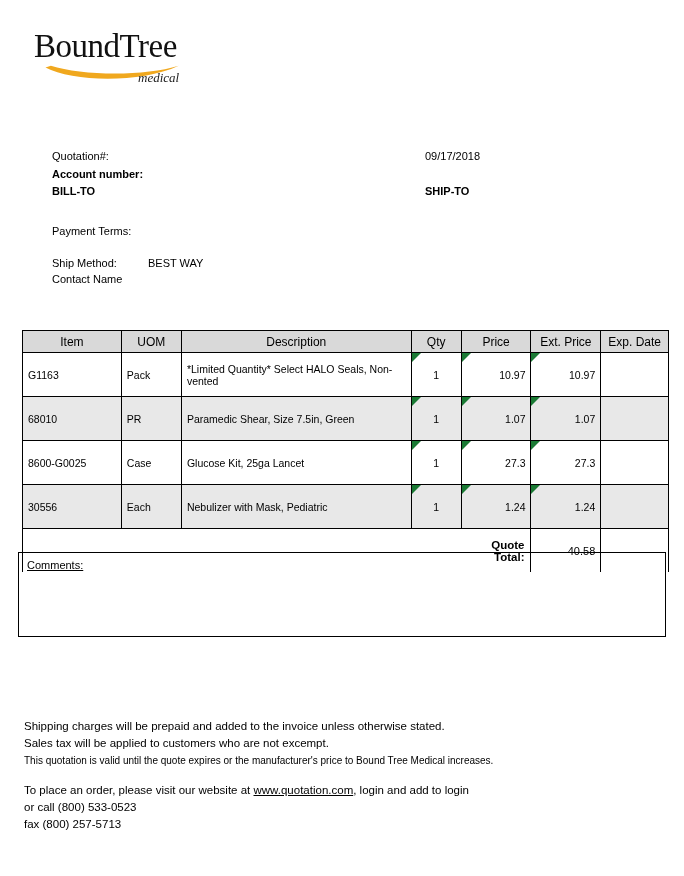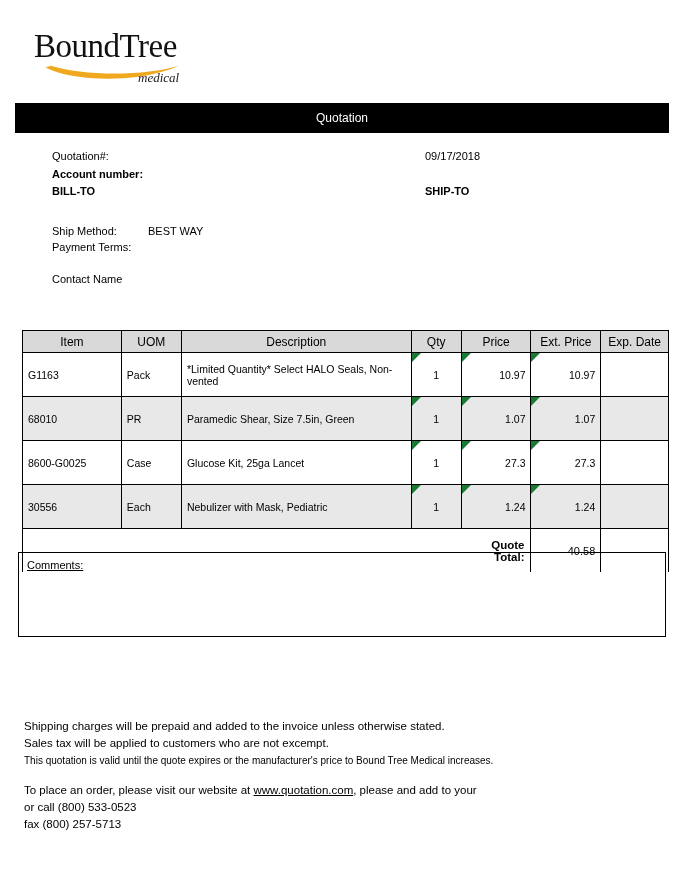--- a/index.html
+++ b/index.html
@@ -210,45 +210,42 @@
   <div class="logo-wrap">
     <div class="logo-text">
       <span>Bound</span><span>Tree</span>
     </div>
     <svg class="logo-swoosh" viewBox="0 0 150 20">
       <path d="M0 4 C 30 20, 105 22, 148 2 C 110 14, 40 13, 6 2 Z" fill="#f0a81e"></path>
     </svg>
     <div class="logo-sub">medical</div>
   </div>
 
-  <div class="titlebar">
-    <span>Quotation</span>
-  </div>
 
   <div class="hdr">
     <div class="row" style="height:18px;">
       <span class="lbl-left">Quotation#:</span>
       <span class="val-col"></span>
       <span class="lbl-mid">09/17/2018</span>
     </div>
     <div class="row" style="height:17px;">
       <span class="lbl-left bold">Account number:</span>
       <span class="val-col"></span>
     </div>
     <div class="row" style="height:40px;">
       <span class="lbl-left bold">BILL-TO</span>
       <span class="lbl-mid bold">SHIP-TO</span>
     </div>
+    <div class="row" style="height:32px;">
+      <span class="lbl-left">Payment Terms:</span>
+      <span class="val-col"></span>
+    </div>
     <div class="row" style="height:16px;">
       <span class="lbl-left">Ship Method:</span>
       <span class="val-col">BEST WAY</span>
-    </div>
-    <div class="row" style="height:32px;">
-      <span class="lbl-left">Payment Terms:</span>
-      <span class="val-col"></span>
     </div>
     <div class="row" style="height:16px;">
       <span class="lbl-left">Contact Name</span>
     </div>
   </div>
 
   <table class="items">
     <thead>
       <tr>
         <th class="c-item">Item</th>
@@ -313,20 +310,20 @@
     <span class="comments-label">Comments:</span>
     <span style="position:absolute;left:8px;top:26px;font-size:11px;"></span>
   </div>
 
   <div class="legal">
     <div>Shipping charges will be prepaid and added to the invoice unless otherwise stated.</div>
     <div>Sales tax will be applied to customers who are not excempt.</div>
     <div class="small">This quotation is valid until the quote expires or the manufacturer's price to Bound Tree Medical increases.</div>
     <div class="blockgap"></div>
     <div>
-      <span>To place an order, please visit our website at </span><span class="link">www.quotation.com</span><span>, please and add to your</span>
+      <span>To place an order, please visit our website at </span><span class="link">www.quotation.com</span><span>, login and add to login</span>
     </div>
     <div>or call (800) 533-0523</div>
     <div>fax (800) 257-5713</div>
   </div>
 
 
 </div>
 
 </body></html>

